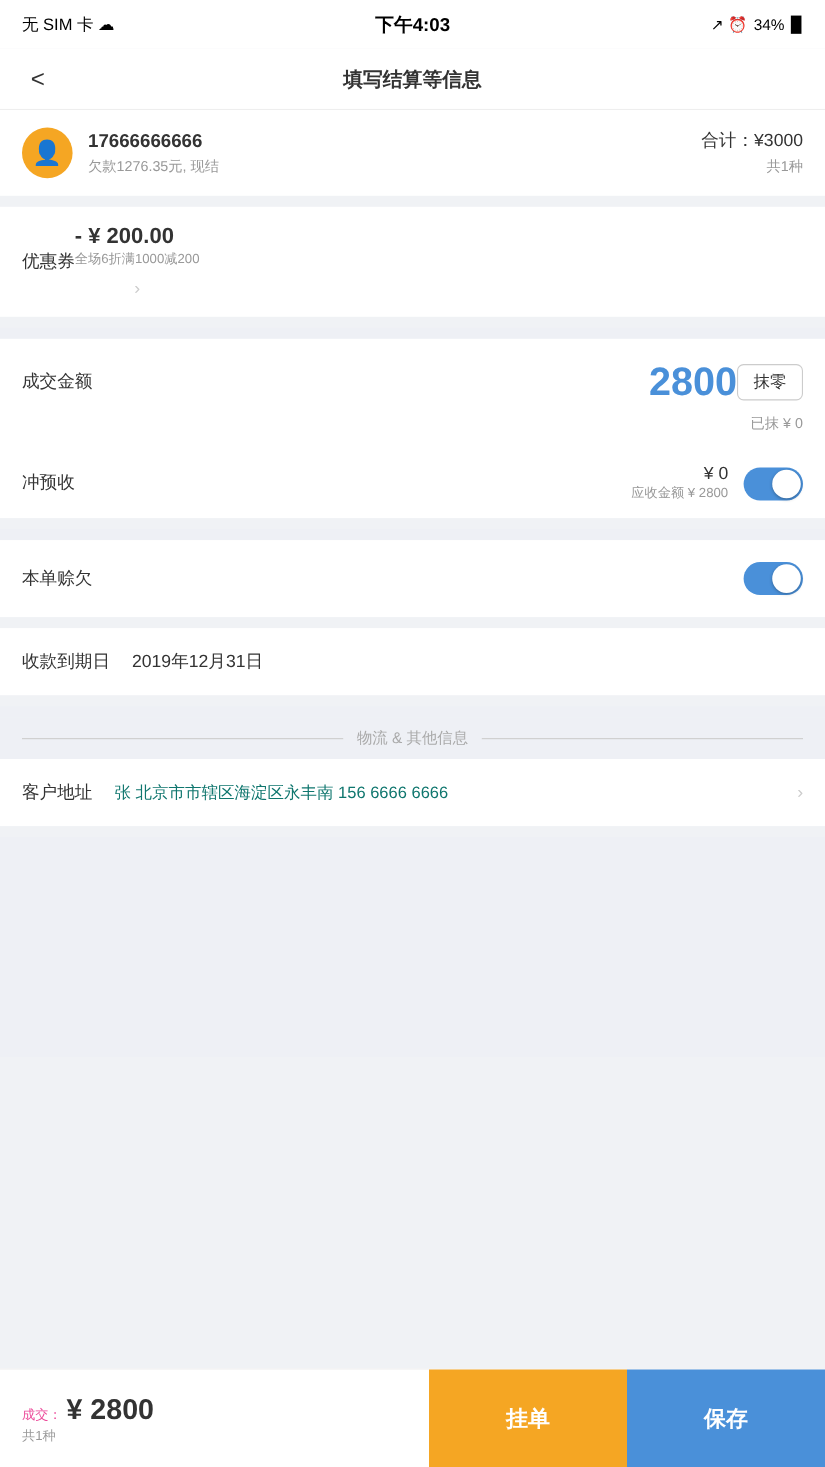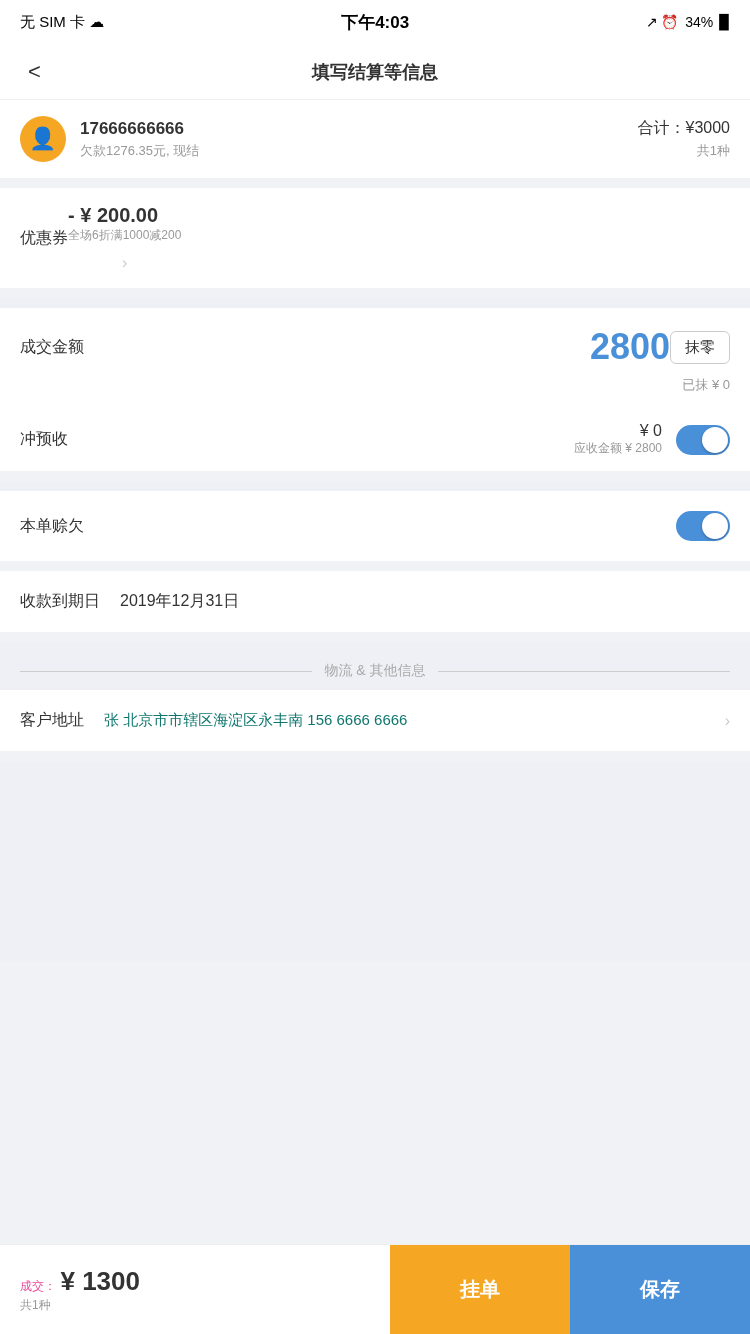--- a/index.html
+++ b/index.html
@@ -464,19 +464,19 @@
   </div>
 
   <div class="separator-section" style="height:200px;"></div>
 
 </div>
 
 <div class="bottom-bar">
   <div class="bottom-summary">
     <div>
       <span class="bottom-deal">成交：</span>
-      <span class="bottom-amount">¥ 1300</span>
+      <span class="bottom-amount">¥ 2800</span>
     </div>
     <div class="bottom-count">共1种</div>
   </div>
   <div class="btn-hang">挂单</div>
   <div class="btn-save">保存</div>
 </div>
 
 </body></html>

